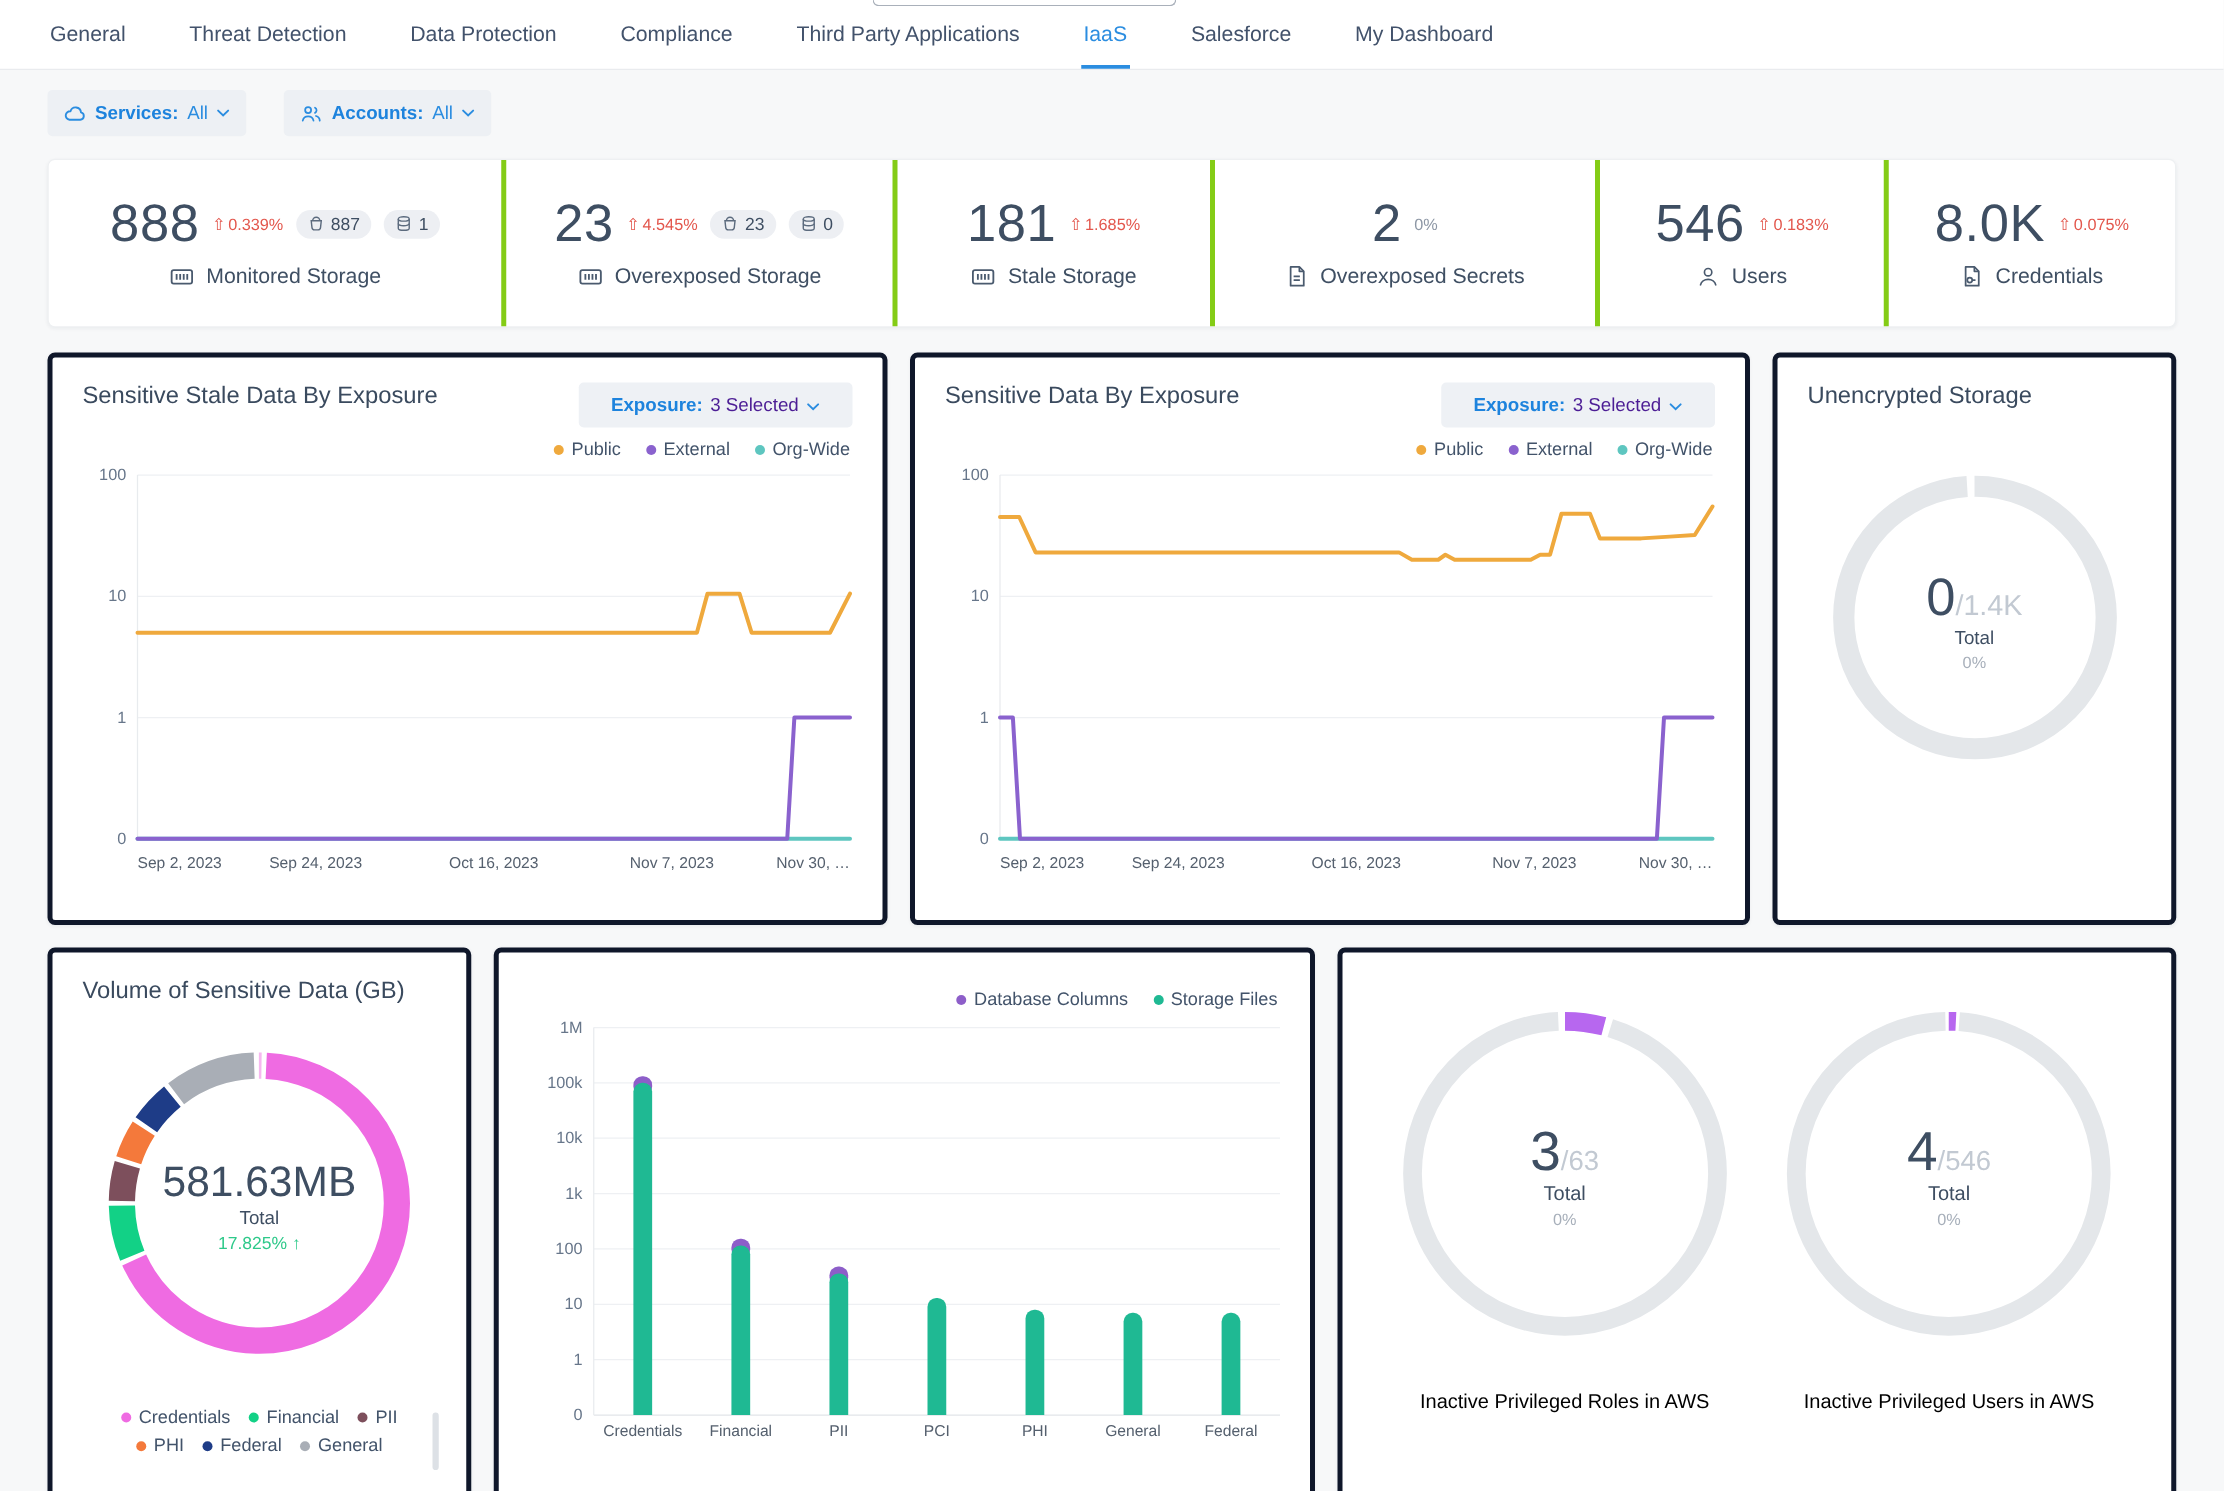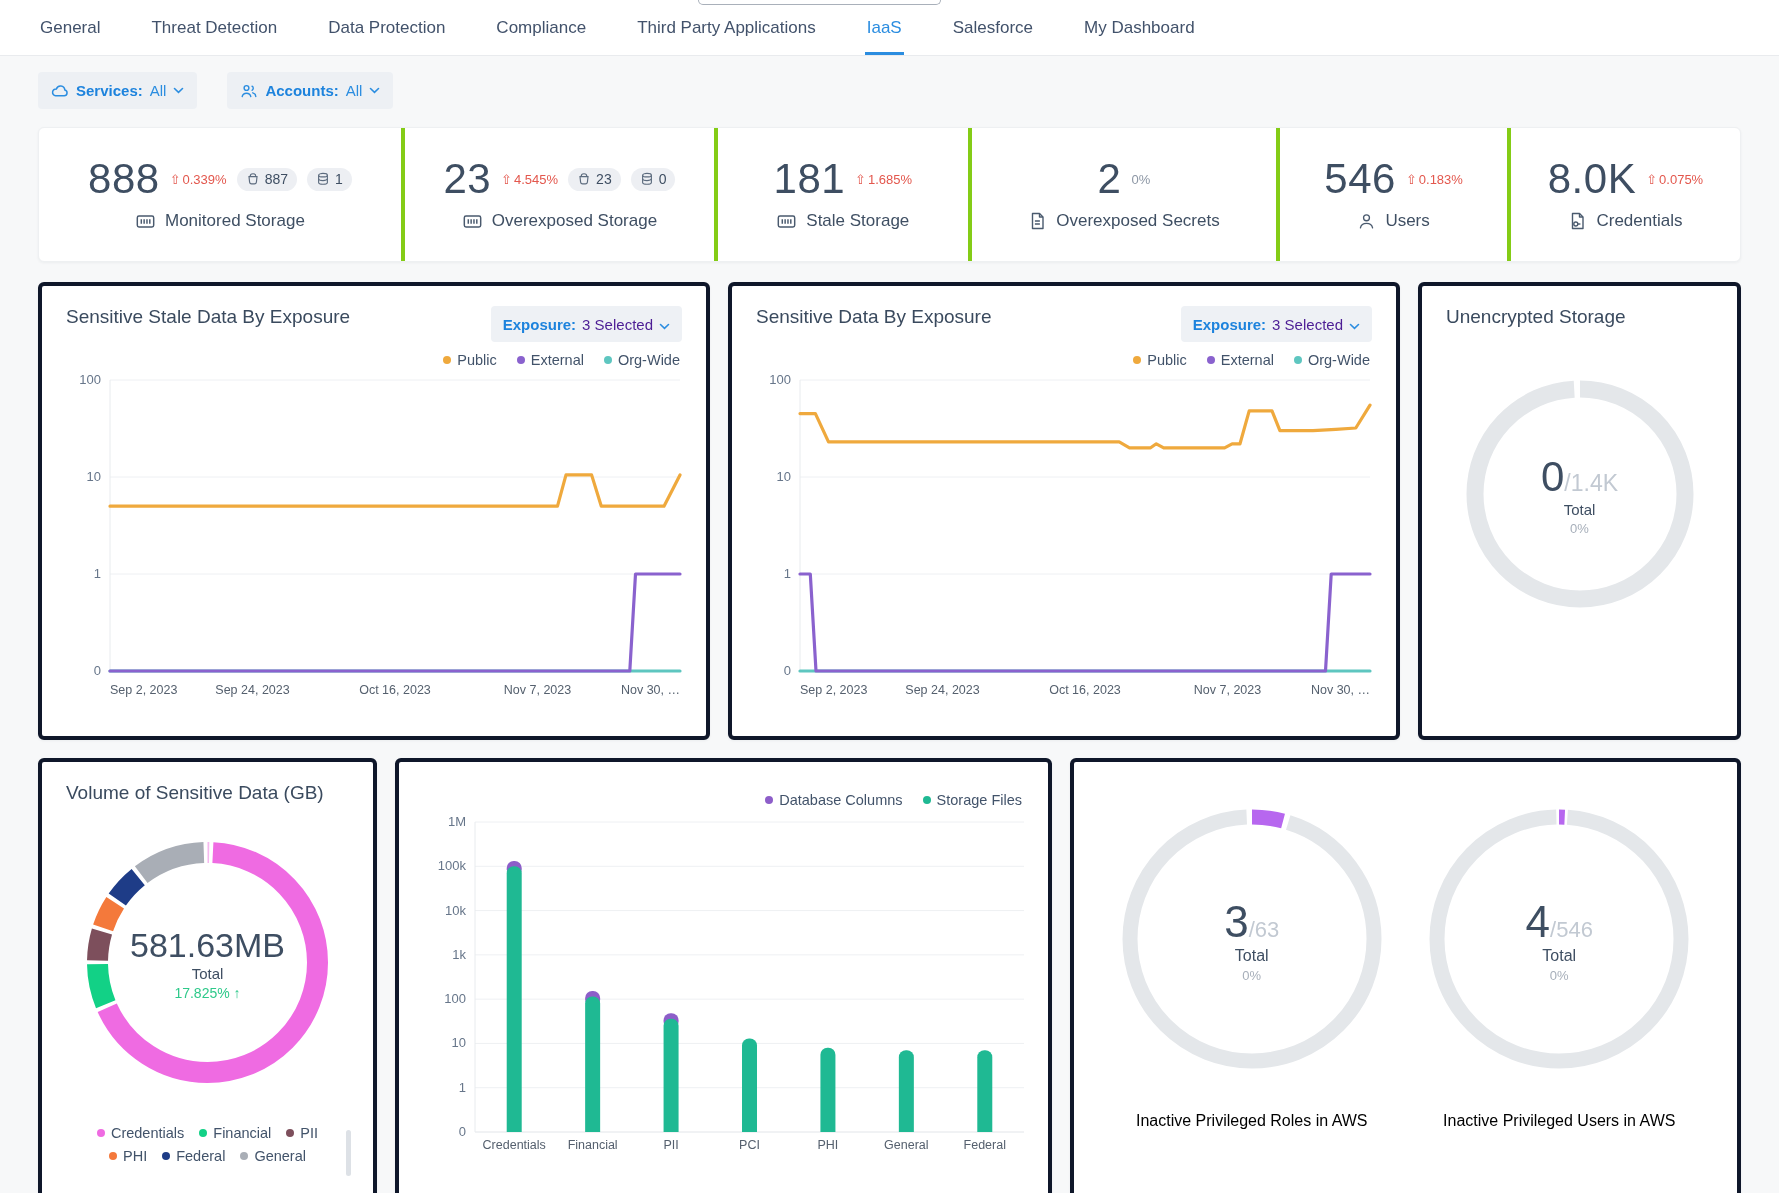--- a/index.html
+++ b/index.html
@@ -34,21 +34,21 @@
   .kpi-label svg { display:block; }
 
   
   .row2 { margin:20px 38px 0; display:flex; gap:18px; }
   .row3 { margin:18px 38px 0; display:flex; gap:18px; }
   .card { background:#fff; border:4px solid #0f172a; border-radius:6px; box-shadow:0 1px 3px rgba(16,30,54,.05); padding:20px 24px; position:relative; }
   .row2 .card { height:458px; }
   .row3 .card { height:480px; }
   .card-head { display:flex; justify-content:space-between; align-items:flex-start; }
   .card-title { font-size:19px; color:#3a4a5e; display:flex; align-items:center; gap:8px; }
-  .dd-chip { background:#eef1f5; border-radius:4px; height:36px; display:flex; align-items:center; gap:6px; padding:0 12px; font-size:15px; cursor:pointer; }
+  .dd-chip { background:#eef1f5; border-radius:4px; height:36px; display:flex; align-items:center; gap:6px; padding:0 26px; font-size:15px; cursor:pointer; }
   .dd-chip .flabel { font-weight:bold; color:#1d83dd; }
   .dd-chip .fval { color:#4c1d95; }
 
   .legend { display:flex; justify-content:flex-end; gap:20px; margin:10px 2px 4px; font-size:14.5px; color:#42536a; }
   .legend .li { display:flex; align-items:center; gap:6px; cursor:pointer; }
   .dot { width:8px; height:8px; border-radius:50%; display:inline-block; }
 
   svg text { font-family:"Liberation Sans", sans-serif; }
   .ax { font-size:13px; fill:#67768a; }
   .ax-x { font-size:12.5px; fill:#55606e; }

